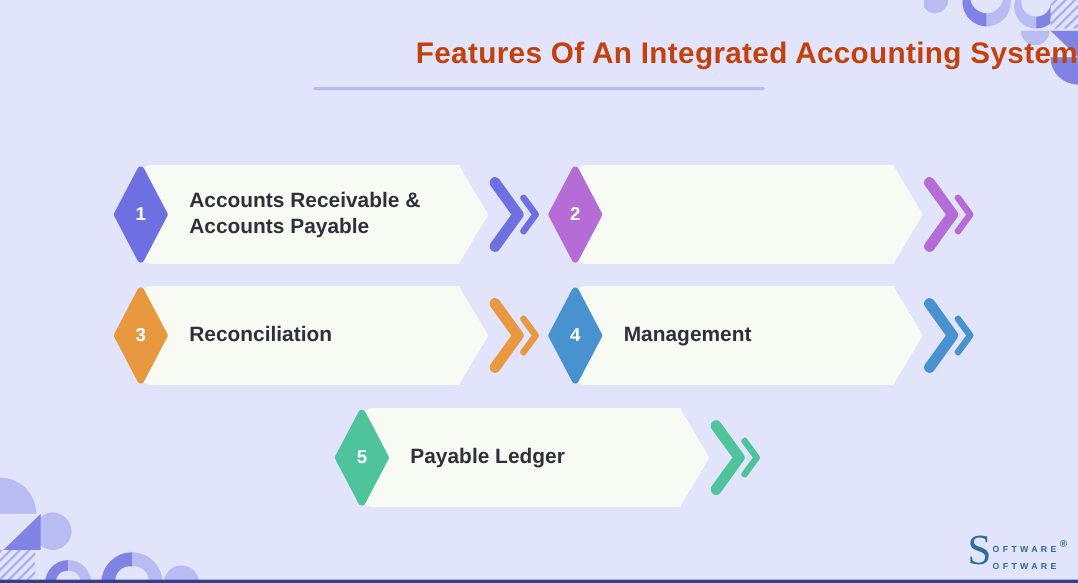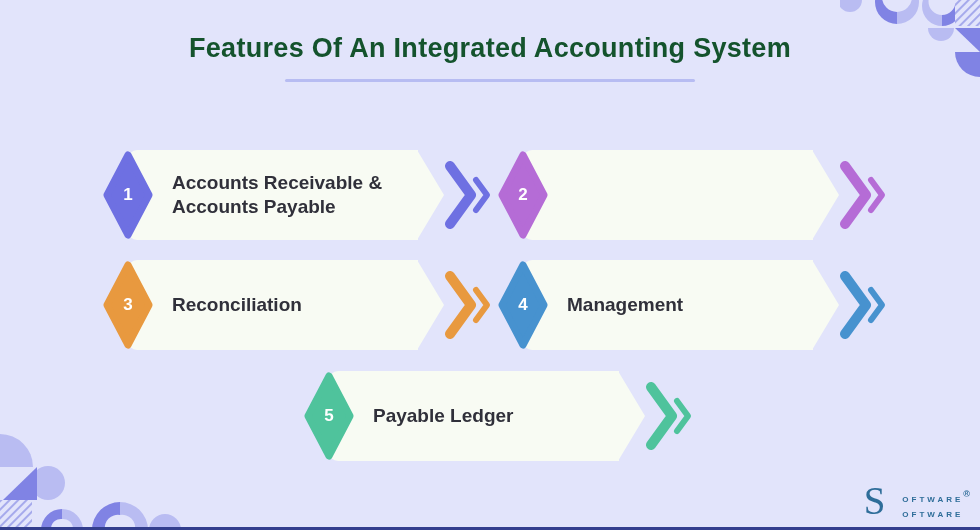--- a/index.html
+++ b/index.html
@@ -7,21 +7,22 @@
 
   .stage {
     position:relative; width:980px; height:530px;
     background:#e2e4fb; overflow:hidden;
   }
 
   
   .header { position:absolute; top:33px; left:0; right:0; text-align:center; }
   .header h1 {
     margin:0; font-size:27px; font-weight:bold; letter-spacing:.3px;
-    color:#14532d;
+    color:#c2410c;
+    text-align:right;
   }
   .title-underline {
     width:410px; height:3px; margin:15px auto 0;
     background:#b7bcf2; border-radius:2px;
   }
 
   
   .banner { position:absolute; width:315px; height:90px; }
   .pos-1 { left:128px; top:150px; }
   .pos-2 { left:523px; top:150px; }
@@ -55,21 +56,21 @@
   
   .decor-tr { position:absolute; top:0; right:0; }
   .decor-bl { position:absolute; left:0; bottom:0; }
 
   
   .logo {
     position:absolute; right:10px; bottom:9px;
     color:#2e6d99; display:flex; align-items:flex-start;
   }
   .logo-s { font-size:39px; line-height:34px; font-weight:normal; font-family:"Liberation Serif", serif; }
-  .logo-lines { display:flex; flex-direction:column; margin-left:17px; padding-top:3px; }
+  .logo-lines { display:flex; flex-direction:column; margin-left:1px; padding-top:3px; }
   .logo-top, .logo-bottom {
     font-size:12px; letter-spacing:3px; font-variant:small-caps; font-weight:bold;
     line-height:15px;
   }
   .logo-reg { font-size:9px; vertical-align:super; letter-spacing:0; }
 
   .bottom-bar {
     position:absolute; left:0; right:0; bottom:0; height:3px;
     background:#333e8e; z-index:6;
   }

